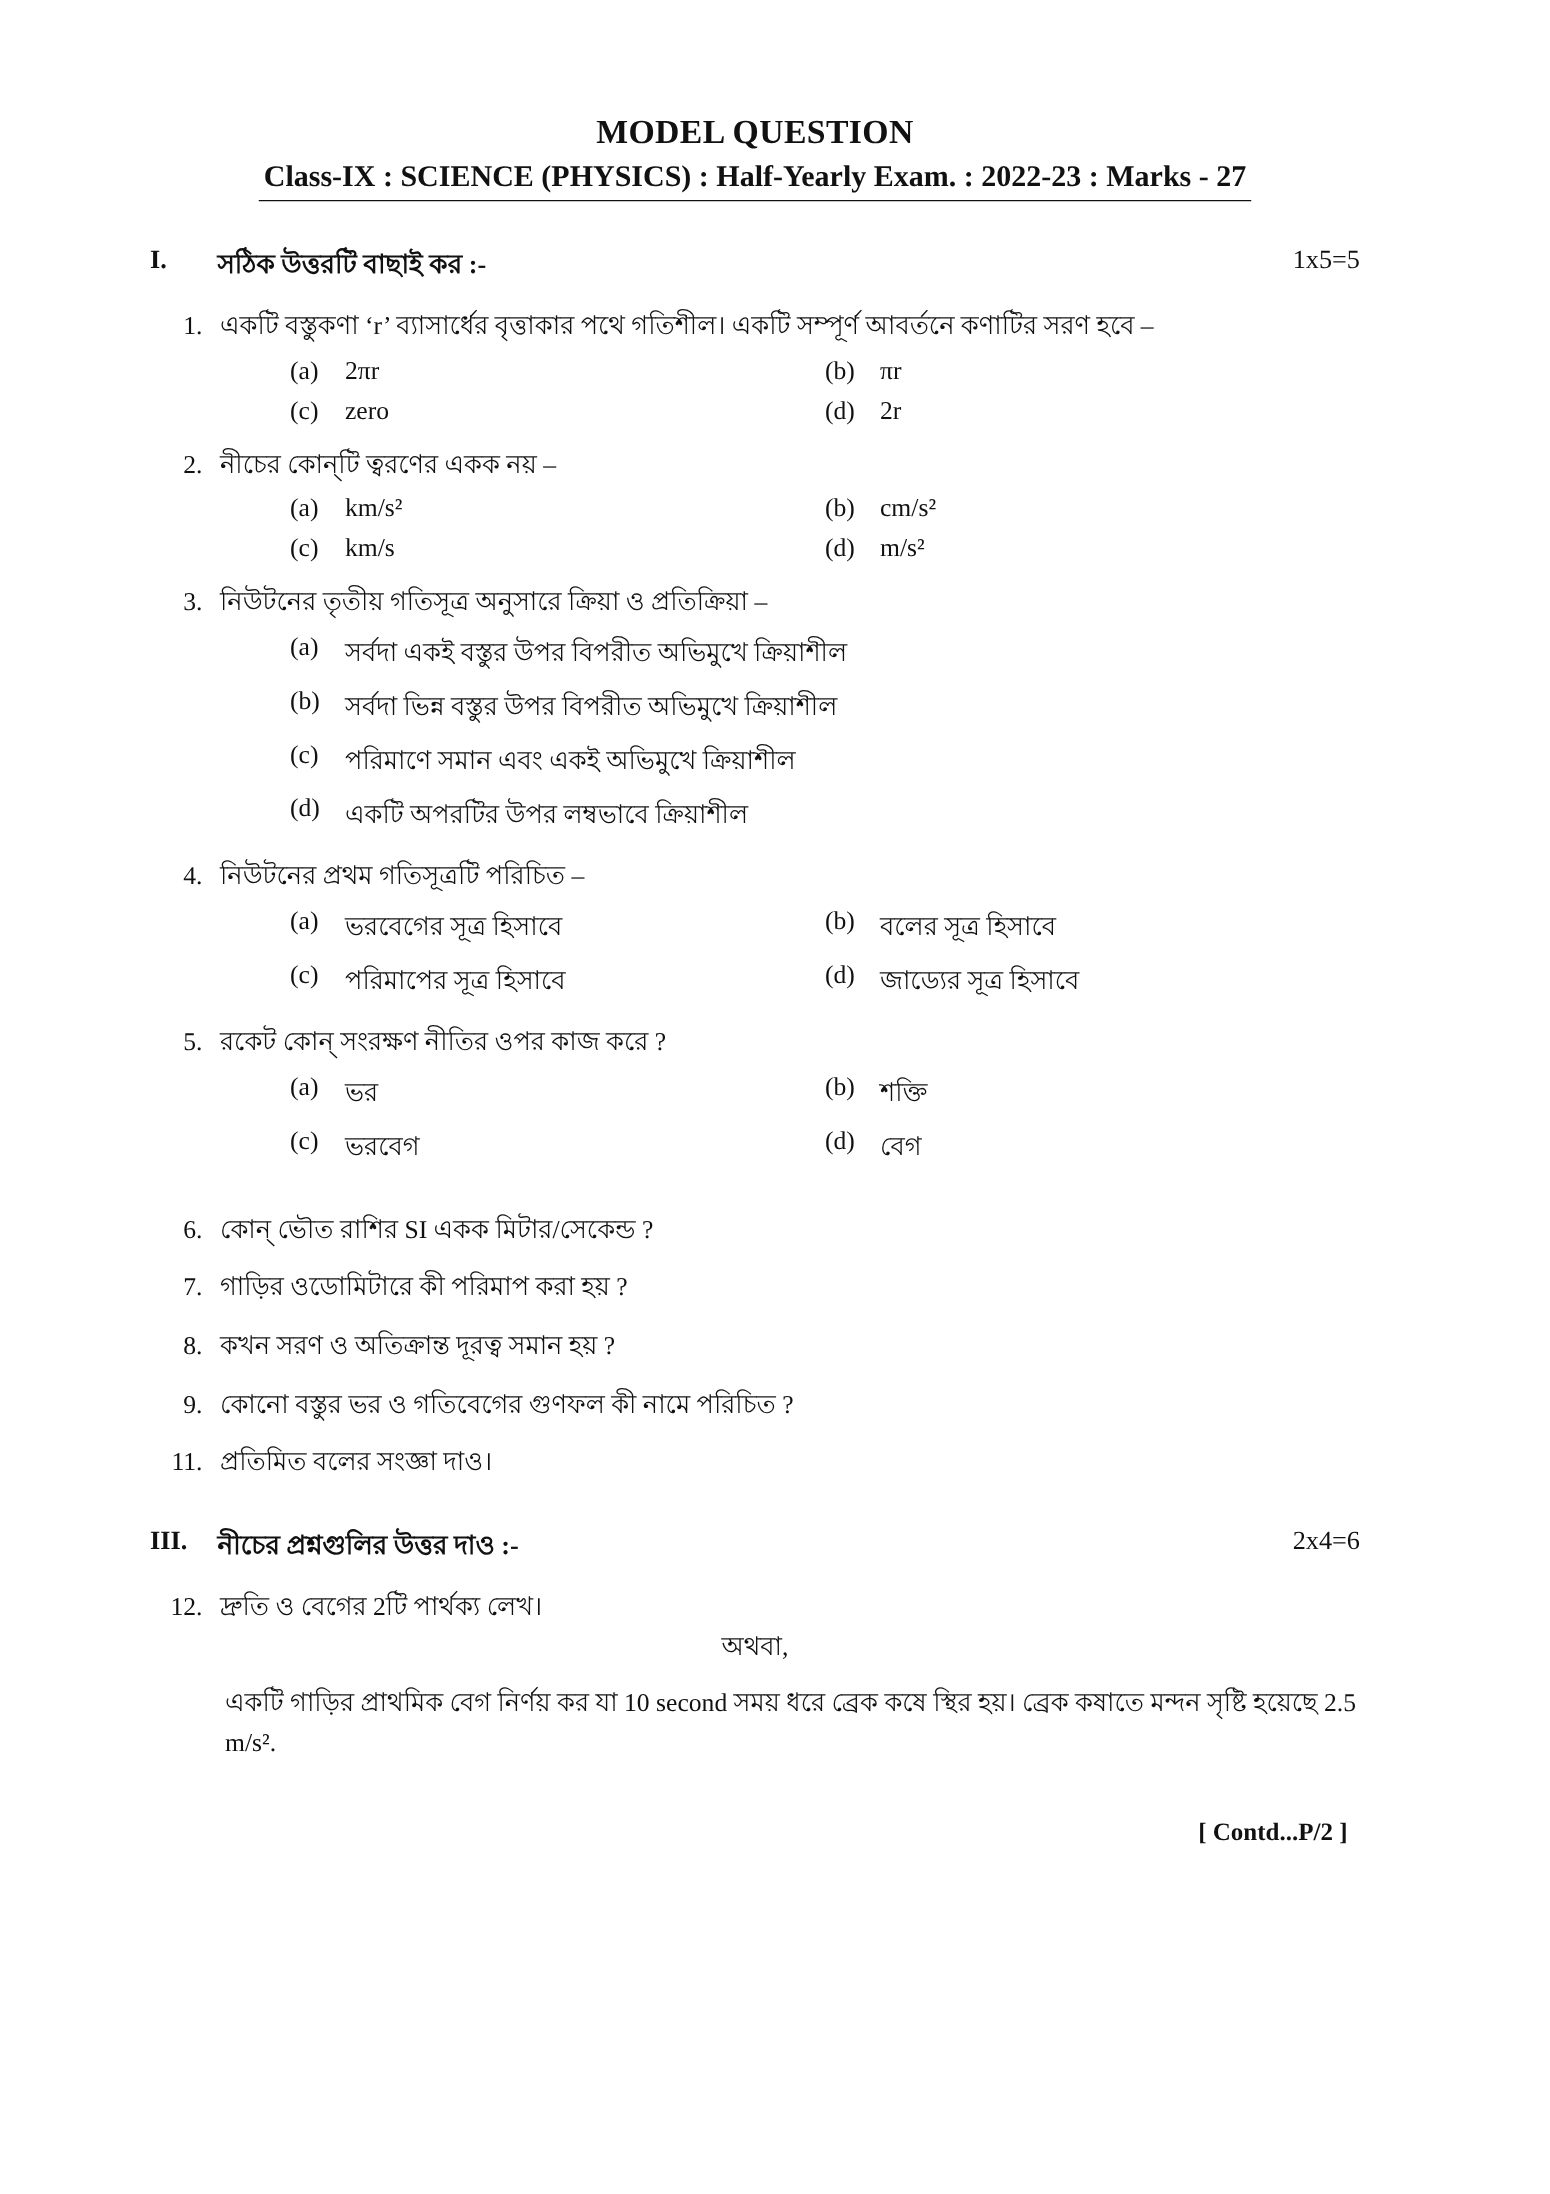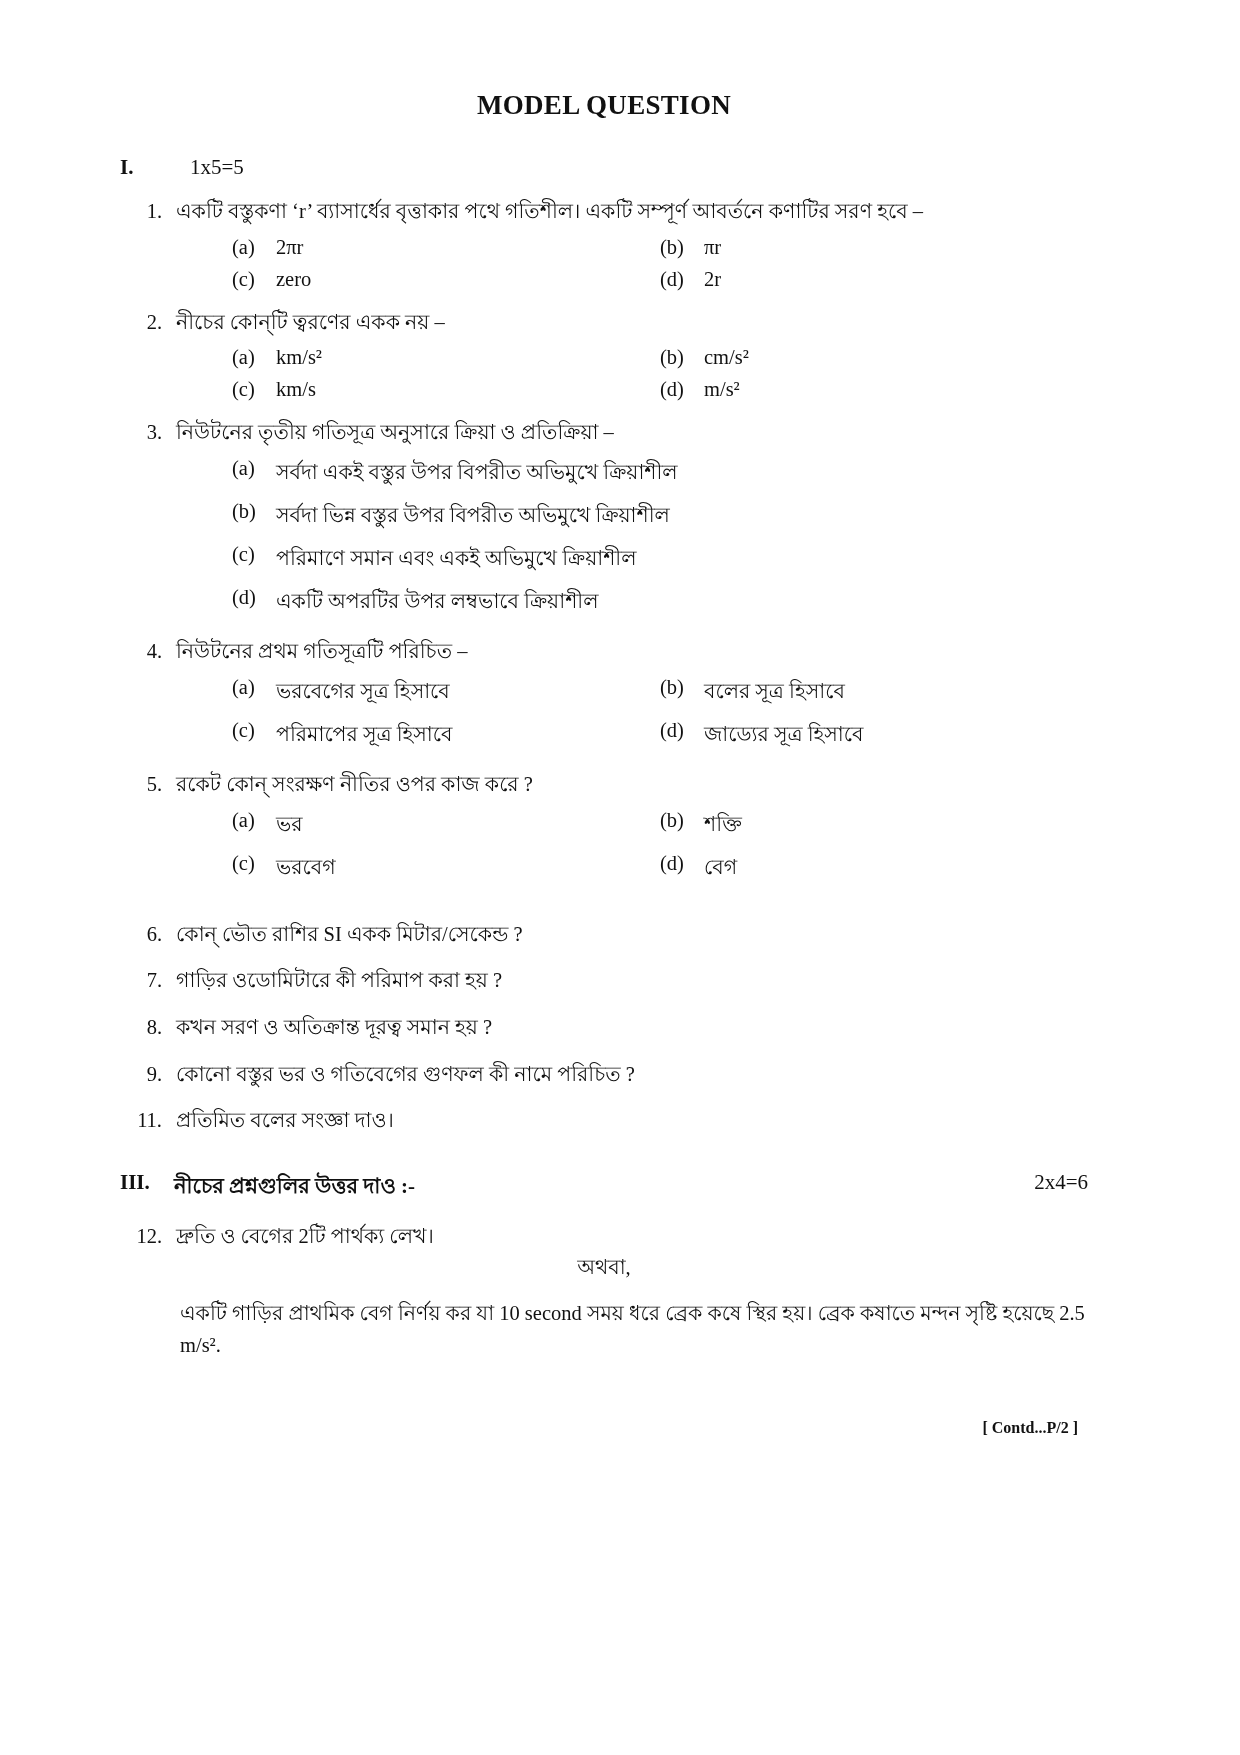--- a/index.html
+++ b/index.html
@@ -124,35 +124,39 @@
   }
   .para {
     margin-left: 60px;
     font-size: 20.5px;
     line-height: 1.55;
     margin-top: 12px;
   }
   .footer {
     text-align: right;
     font-weight: bold;
-    font-size: 16px;
-    margin-top: 58px;
+    font-size: 20px;
+    margin-top: 44px;
     padding-right: 10px;
   }
 </style>
 </head>
 <body>
 
 <div class="page">
 
   <div class="doc-title">MODEL QUESTION</div>
+  <div class="subtitle-wrap">
+    <div class="subtitle-inner doc-subtitle">Class-IX : SCIENCE (PHYSICS) : Half-Yearly Exam. : 2022-23 : Marks - 27</div>
+  </div>
 
   <div class="section">
     <div class="section-head">
       <span class="sec-num">I.</span>
+      <span class="sec-title">সঠিক উত্তরটি বাছাই কর :-</span>
       <span class="sec-marks">1x5=5</span>
     </div>
 
     <div class="q">
       <span class="q-num">1.</span>
       <span class="q-text">একটি বস্তুকণা ‘r’ ব্যাসার্ধের বৃত্তাকার পথে গতিশীল। একটি সম্পূর্ণ আবর্তনে কণাটির সরণ হবে –</span>
     </div>
     <div class="opts">
       <div class="opt-row">
         <span class="opt half">

